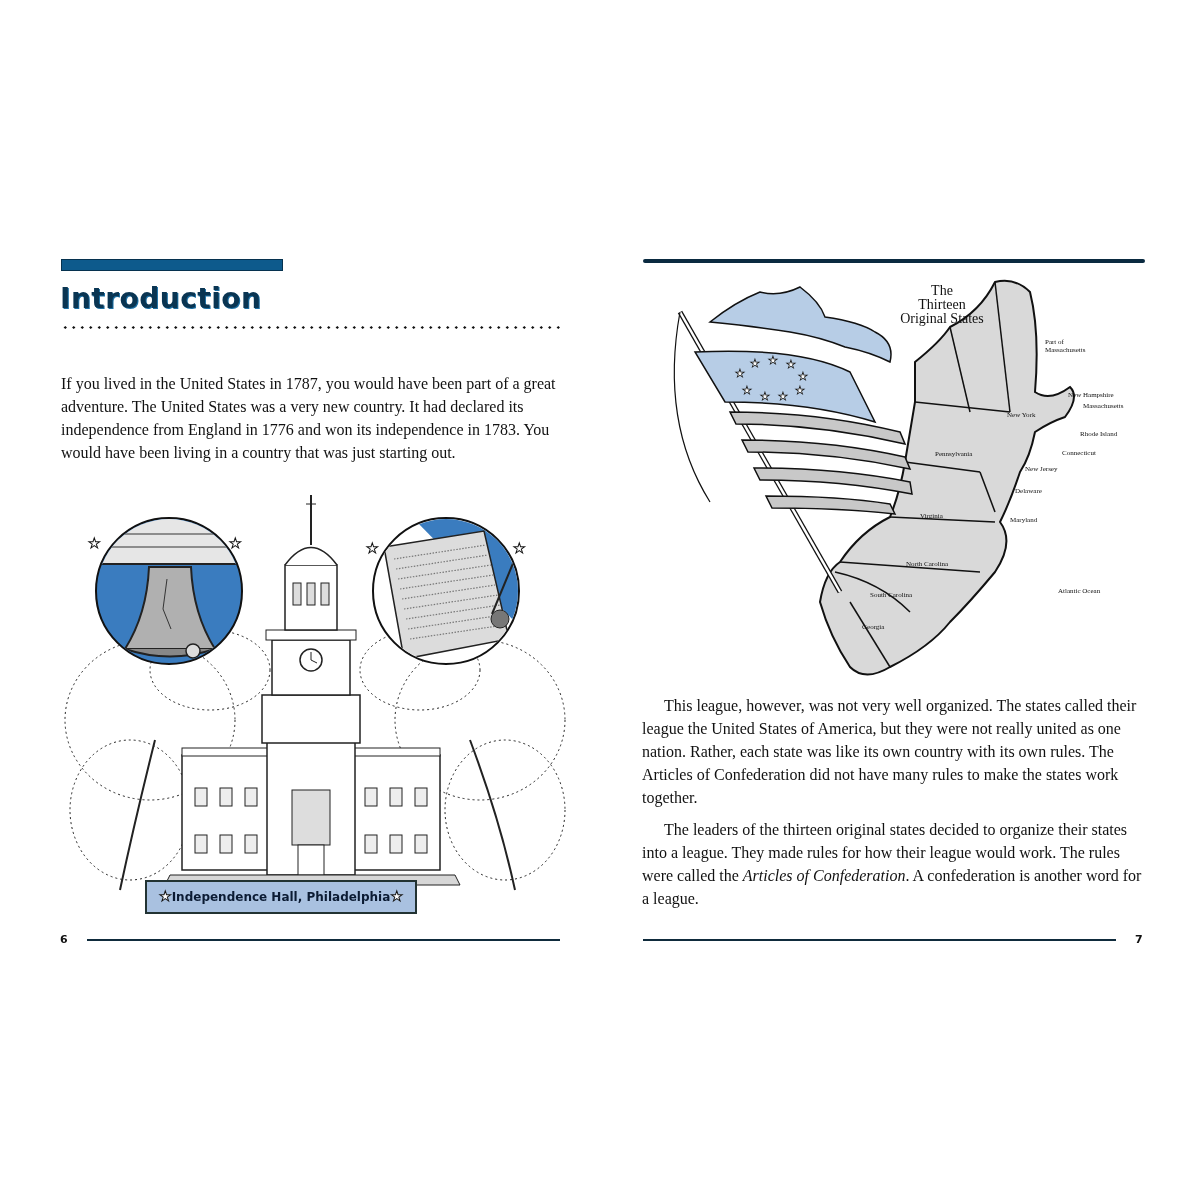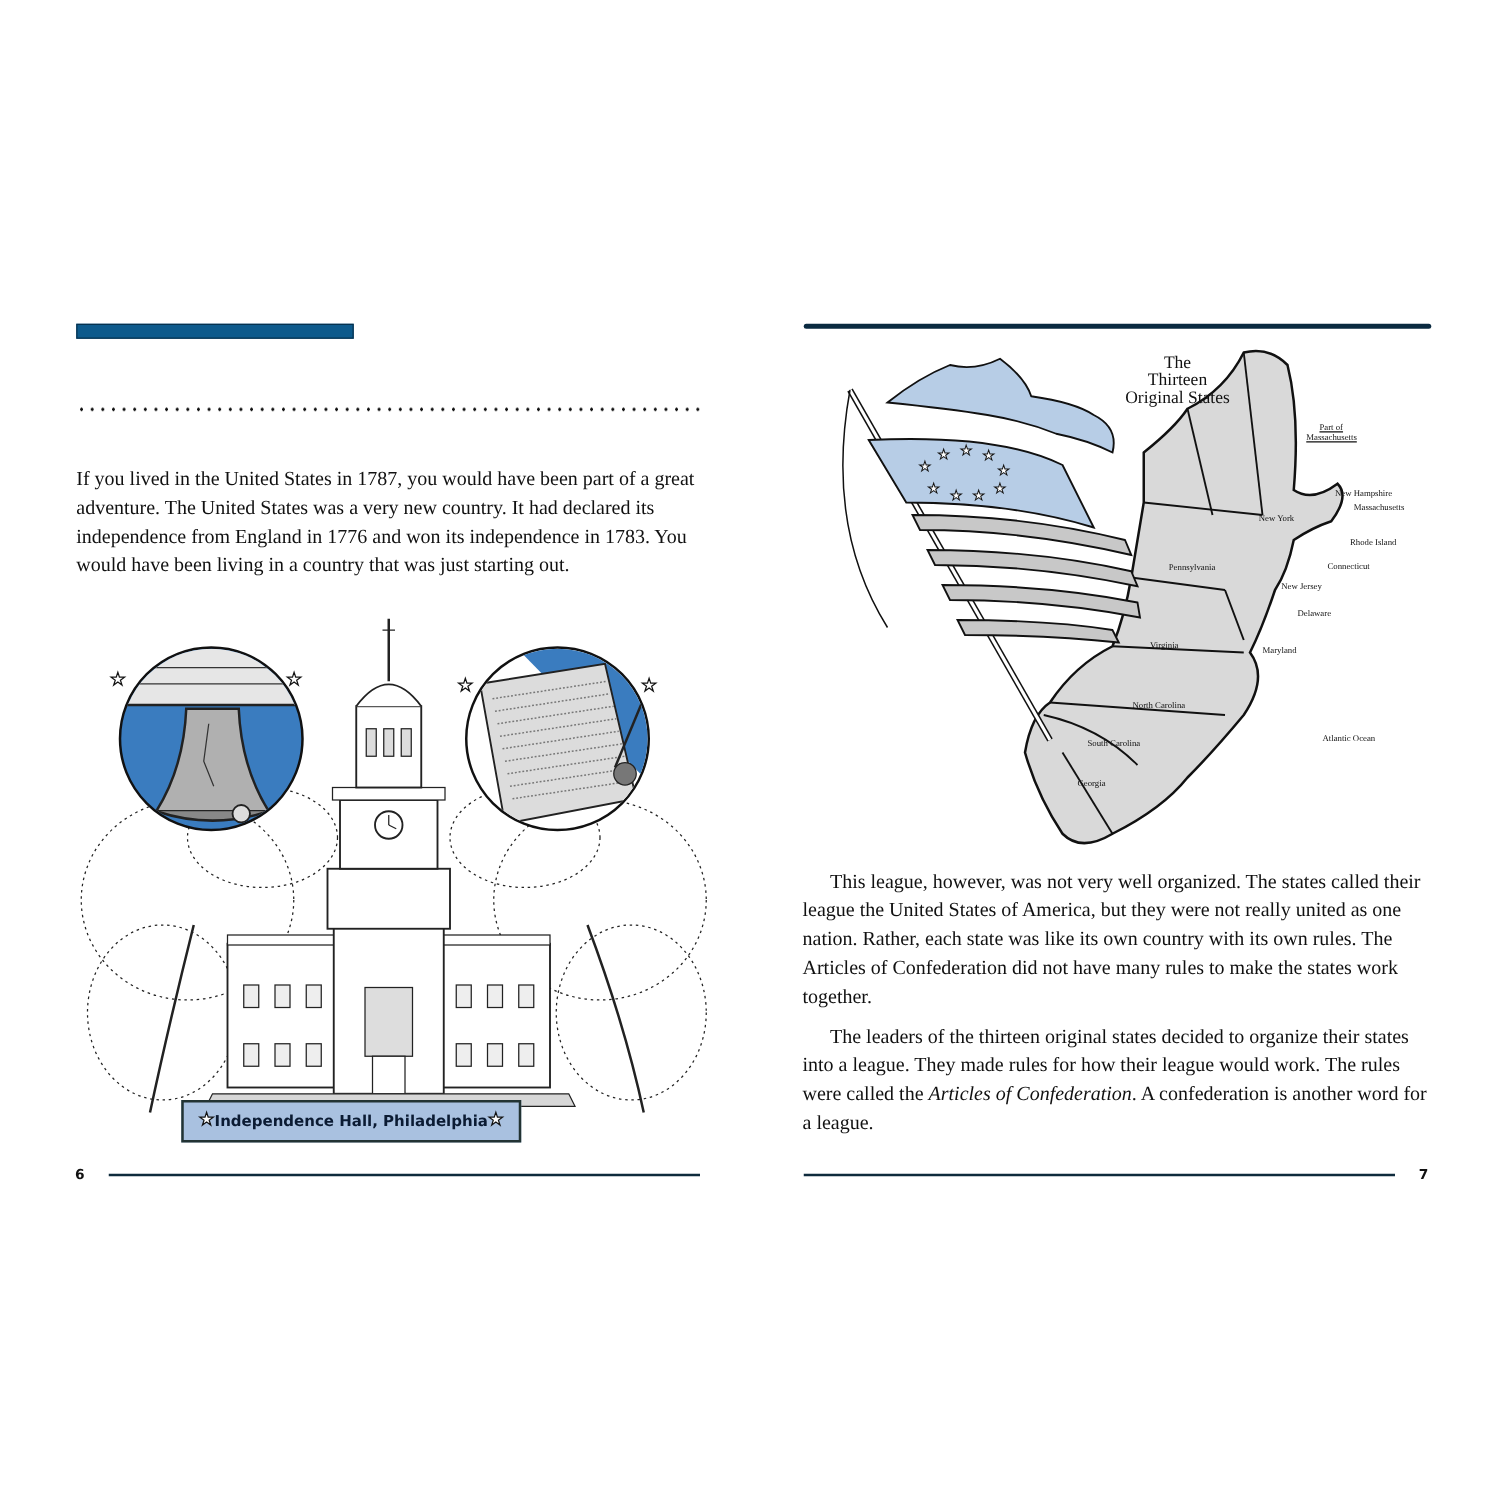--- a/index.html
+++ b/index.html
@@ -29,20 +29,21 @@
   .banner { position:absolute; left:145px; top:880px; width:272px; height:34px; background:#a9c1e0; border:2px solid #233; box-sizing:border-box; display:flex; align-items:center; justify-content:center; font-family:"DejaVu Sans", sans-serif; font-weight:bold; font-size:12px; color:#0b1b33; }
   .banner .star { position:absolute; top:6px; font-size:14px; color:#fff; -webkit-text-stroke:1px #111; }
   .map-label { position:absolute; font-family:"Liberation Serif", serif; font-size:7px; color:#111; white-space:nowrap; }
   .map-title { position:absolute; left:872px; top:284px; width:140px; text-align:center; font-size:14px; line-height:14px; color:#111; }
 </style>
 </head>
 <body>
 
 <div class="page left-page">
   <div class="title-bar"></div>
+  <div class="title">Introduction</div>
   <div class="dots"></div>
 
   <div class="body-text left-text">If you lived in the United States in 1787, you would have been part of a great adventure. The United States was a very new country. It had declared its independence from England in 1776 and won its independence in 1783. You would have been living in a country that was just starting out.</div>
 
   <svg class="illus" style="left:60px;top:490px" width="510" height="440" viewBox="0 0 510 440">
 
     <g fill="none" stroke="#222" stroke-width="1" stroke-dasharray="2 3">
       <ellipse cx="90" cy="230" rx="85" ry="80"></ellipse>
       <ellipse cx="70" cy="320" rx="60" ry="70"></ellipse>
       <ellipse cx="420" cy="230" rx="85" ry="80"></ellipse>
@@ -186,29 +187,29 @@
     </g>
     <path d="M30 40 Q10 150 60 230" fill="none" stroke="#111" stroke-width="1.2"></path>
   </g>
 </svg>
 
 <div class="map-title">
   <div>The</div>
   <div>Thirteen</div>
   <div>Original States</div>
 </div>
-<div class="map-label" style="left:1045px;top:338px;width:40px;white-space:normal;text-align:center;text-decoration:underline;">Part of Massachusetts</div>
+<div class="map-label" style="left:1045px;top:338px;width:40px;white-space:normal;">Part of Massachusetts</div>
 <div class="map-label" style="left:1068px;top:391px;">New Hampshire</div>
 <div class="map-label" style="left:1083px;top:402px;">Massachusetts</div>
 <div class="map-label" style="left:1080px;top:430px;">Rhode Island</div>
 <div class="map-label" style="left:1062px;top:449px;">Connecticut</div>
 <div class="map-label" style="left:975px;top:411px;padding-left:32px;">New York</div>
 <div class="map-label" style="left:1025px;top:465px;">New Jersey</div>
 <div class="map-label" style="left:935px;top:450px;">Pennsylvania</div>
-<div class="map-label" style="left:1015px;top:487px;padding-left:23px;">Delaware</div>
+<div class="map-label" style="left:1015px;top:487px;">Delaware</div>
 <div class="map-label" style="left:1010px;top:516px;">Maryland</div>
 <div class="map-label" style="left:920px;top:512px;">Virginia</div>
 <div class="map-label" style="left:906px;top:560px;">North Carolina</div>
 <div class="map-label" style="left:870px;top:591px;">South Carolina</div>
 <div class="map-label" style="left:845px;top:623px;padding-left:17px;">Georgia</div>
 <div class="map-label" style="left:1058px;top:587px;">Atlantic Ocean</div>
 
 <div class="body-text right-text" style="top:694px;">
   <p>This league, however, was not very well organized. The states called their league the United States of America, but they were not really united as one nation. Rather, each state was like its own country with its own rules. The Articles of Confederation did not have many rules to make the states work together.</p>
   <p><span>The leaders of the thirteen original states decided to organize their states into a league. They made rules for how their league would work. The rules were called the </span><em>Articles of Confederation</em><span>. A confederation is another word for a league.</span></p>

